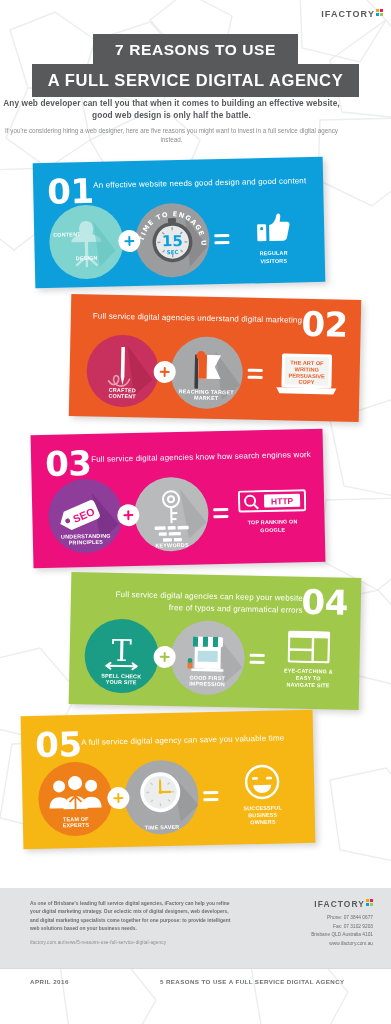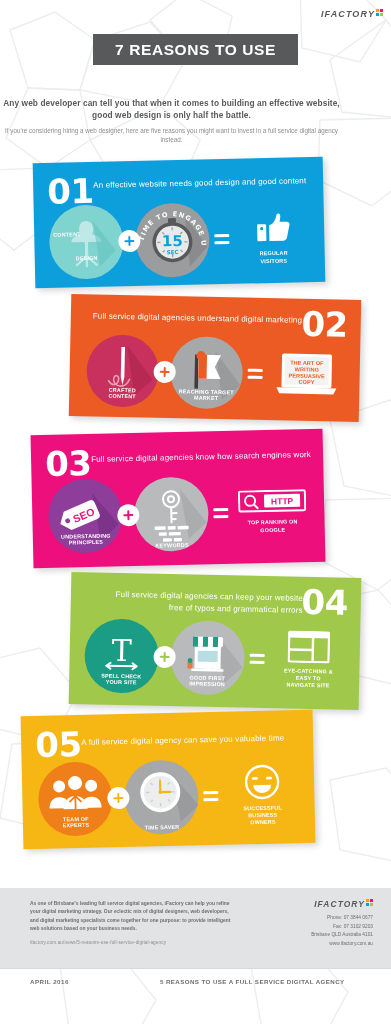--- a/index.html
+++ b/index.html
@@ -22,21 +22,21 @@
     z-index: 0; pointer-events: none; opacity: 1;
   }
 
   
   .logo {
     position: absolute; right: 8px; top: 10px; z-index: 6;
     display: flex; align-items: flex-start;
   }
   .logo-text {
     font-size: 9px; font-weight: bold; letter-spacing: 1.1px;
-    color: #58595b; line-height: 1; font-style: italic;
+    color: #58595b; line-height: 1;
   }
   .logo-sq { display: inline-block; width: 7px; height: 7px; position: relative; margin-left: 1px; top: -1px; }
   .logo-sq i { position: absolute; width: 3.2px; height: 3.2px; display: block; }
   .logo-sq i:nth-child(1) { left: 0; top: 0; background: #f0a500; }
   .logo-sq i:nth-child(2) { left: 3.8px; top: 0; background: #ec1c5c; }
   .logo-sq i:nth-child(3) { left: 0; top: 3.8px; background: #0c9fdc; }
   .logo-sq i:nth-child(4) { left: 3.8px; top: 3.8px; background: #a0c84b; }
 
   
   .title-wrap { position: absolute; left: 0; top: 34px; width: 391px; z-index: 4; text-align: center; }
@@ -197,20 +197,21 @@
     <span class="logo-sq">
       <i></i>
         <i></i>
         <i></i>
         <i></i>
     </span>
   </div>
 
   <div class="title-wrap">
     <div><span class="title-1">7 REASONS TO USE</span></div>
+    <div><span class="title-2">A FULL SERVICE DIGITAL AGENCY</span></div>
   </div>
 
   <div class="sub-wrap">
     <div class="sub-bold">Any web developer can tell you that when it comes to building an effective website, good web design is only half the battle.</div>
     <div class="sub-light">If you're considering hiring a web designer, here are five reasons you might want to invest in a full service digital agency instead.</div>
   </div>
 
   <div class="panel p1">
     <div class="pnum left">01</div>
     <div class="phead l" style="right:10px;">An effective website needs good design and good content</div>

